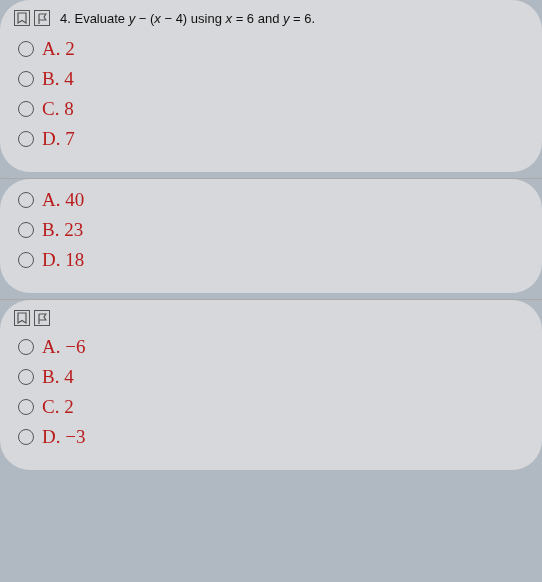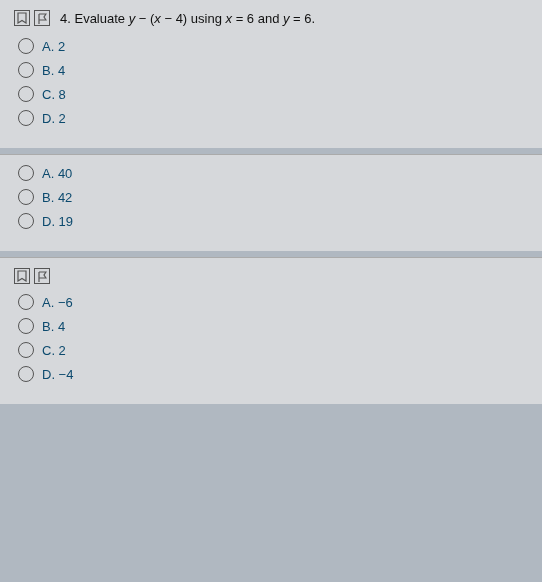--- a/index.html
+++ b/index.html
@@ -13,20 +13,21 @@
       min-height: 582px;
       background-color: #b0b8c1;
       font-family: Arial, sans-serif;
       font-size: 14px;
     }
 
     .question-card {
       background-color: #d6d8db;
       margin-bottom: 6px;
       padding: 10px 14px 14px 14px;
+      border-radius: 30px;
     }
 
     .question-header {
       display: flex;
       align-items: flex-start;
       margin-bottom: 10px;
     }
 
     .question-icons {
       display: flex;
@@ -84,22 +85,23 @@
       width: 16px;
       height: 16px;
       border-radius: 50%;
       border: 1.5px solid #555;
       background: transparent;
       margin-right: 8px;
       flex-shrink: 0;
     }
 
     .option-label {
-      font-size: 13px;
-      color: #0c4a6e;
+      font-size: 19px;
+      color: #b91c1c;
+      font-family: Liberation Serif, serif;
     }
 
     .divider {
       height: 1px;
       background-color: #aaa;
       margin: 0;
     }
   </style>
 </head>
 <body>
@@ -131,40 +133,40 @@
     <li class="option-item">
       <div class="radio-circle"></div>
       <span class="option-label">B. 4</span>
     </li>
     <li class="option-item">
       <div class="radio-circle"></div>
       <span class="option-label">C. 8</span>
     </li>
     <li class="option-item">
       <div class="radio-circle"></div>
-      <span class="option-label">D. 2</span>
+      <span class="option-label">D. 7</span>
     </li>
   </ul>
 </div>
 
 <div class="divider"></div>
 
 <div class="question-card">
   <ul class="options-list">
     <li class="option-item">
       <div class="radio-circle"></div>
       <span class="option-label">A. 40</span>
     </li>
     <li class="option-item">
       <div class="radio-circle"></div>
-      <span class="option-label">B. 42</span>
-    </li>
-    <li class="option-item">
-      <div class="radio-circle"></div>
-      <span class="option-label">D. 19</span>
+      <span class="option-label">B. 23</span>
+    </li>
+    <li class="option-item">
+      <div class="radio-circle"></div>
+      <span class="option-label">D. 18</span>
     </li>
   </ul>
 </div>
 
 <div class="divider"></div>
 
 <div class="question-card">
   <div class="question-header">
     <div class="question-icons">
       <div class="icon-box">
@@ -187,16 +189,16 @@
     <li class="option-item">
       <div class="radio-circle"></div>
       <span class="option-label">B. 4</span>
     </li>
     <li class="option-item">
       <div class="radio-circle"></div>
       <span class="option-label">C. 2</span>
     </li>
     <li class="option-item">
       <div class="radio-circle"></div>
-      <span class="option-label">D. −4</span>
+      <span class="option-label">D. −3</span>
     </li>
   </ul>
 </div>
 
 </body></html>

